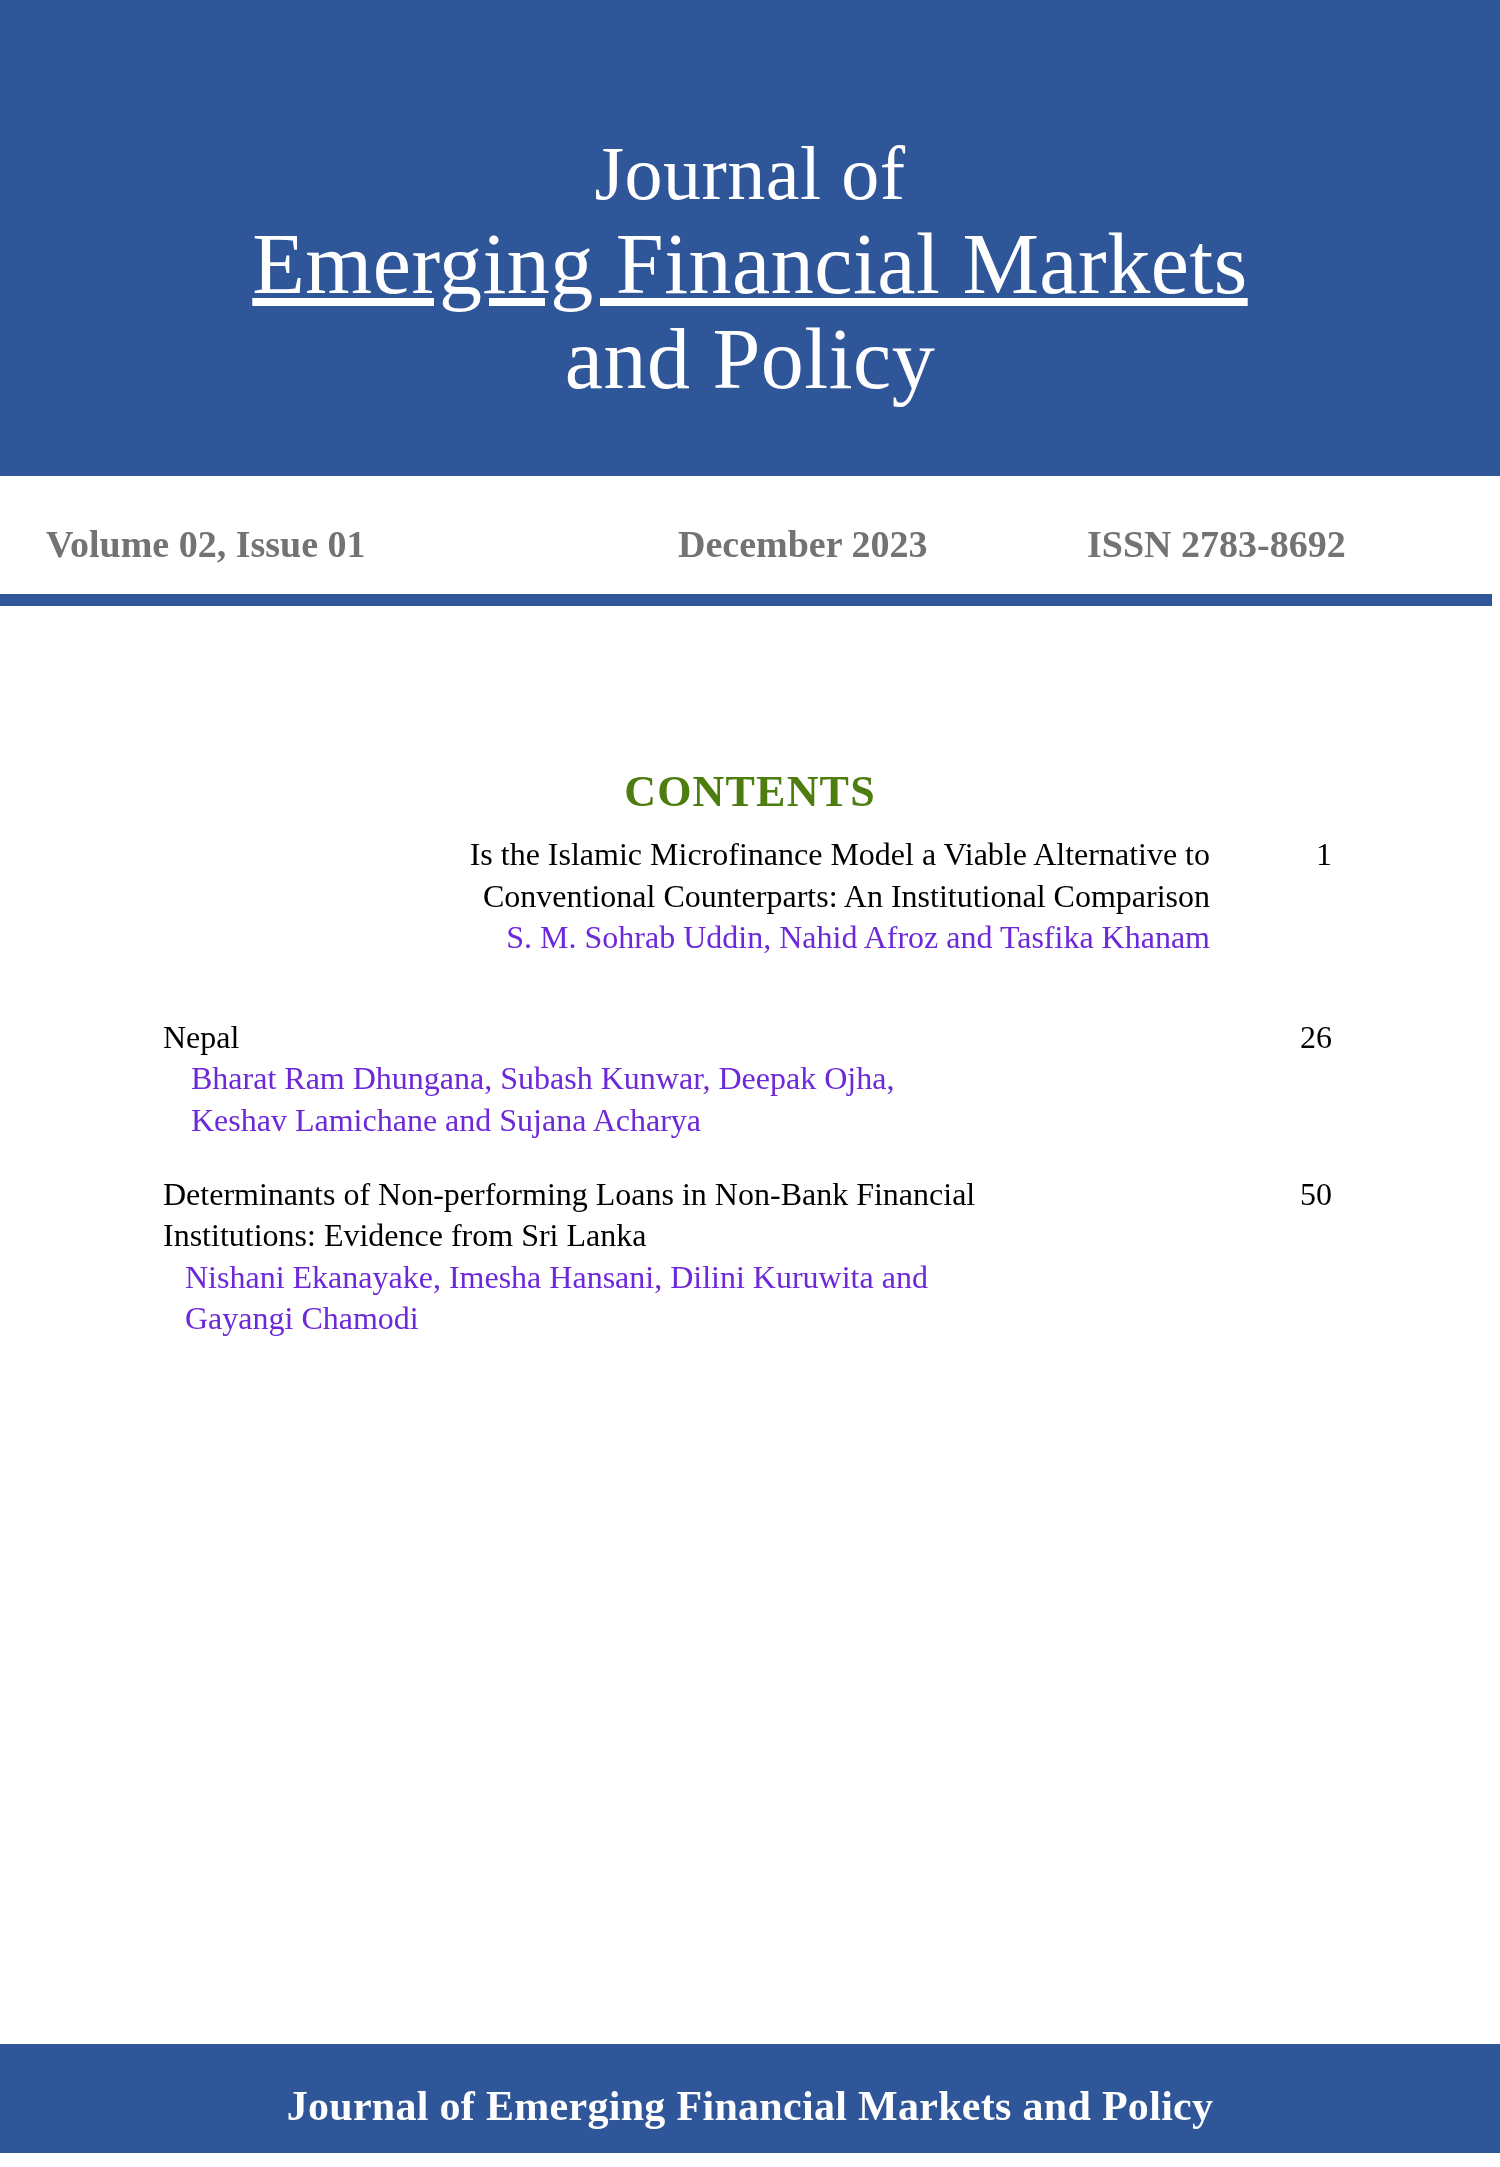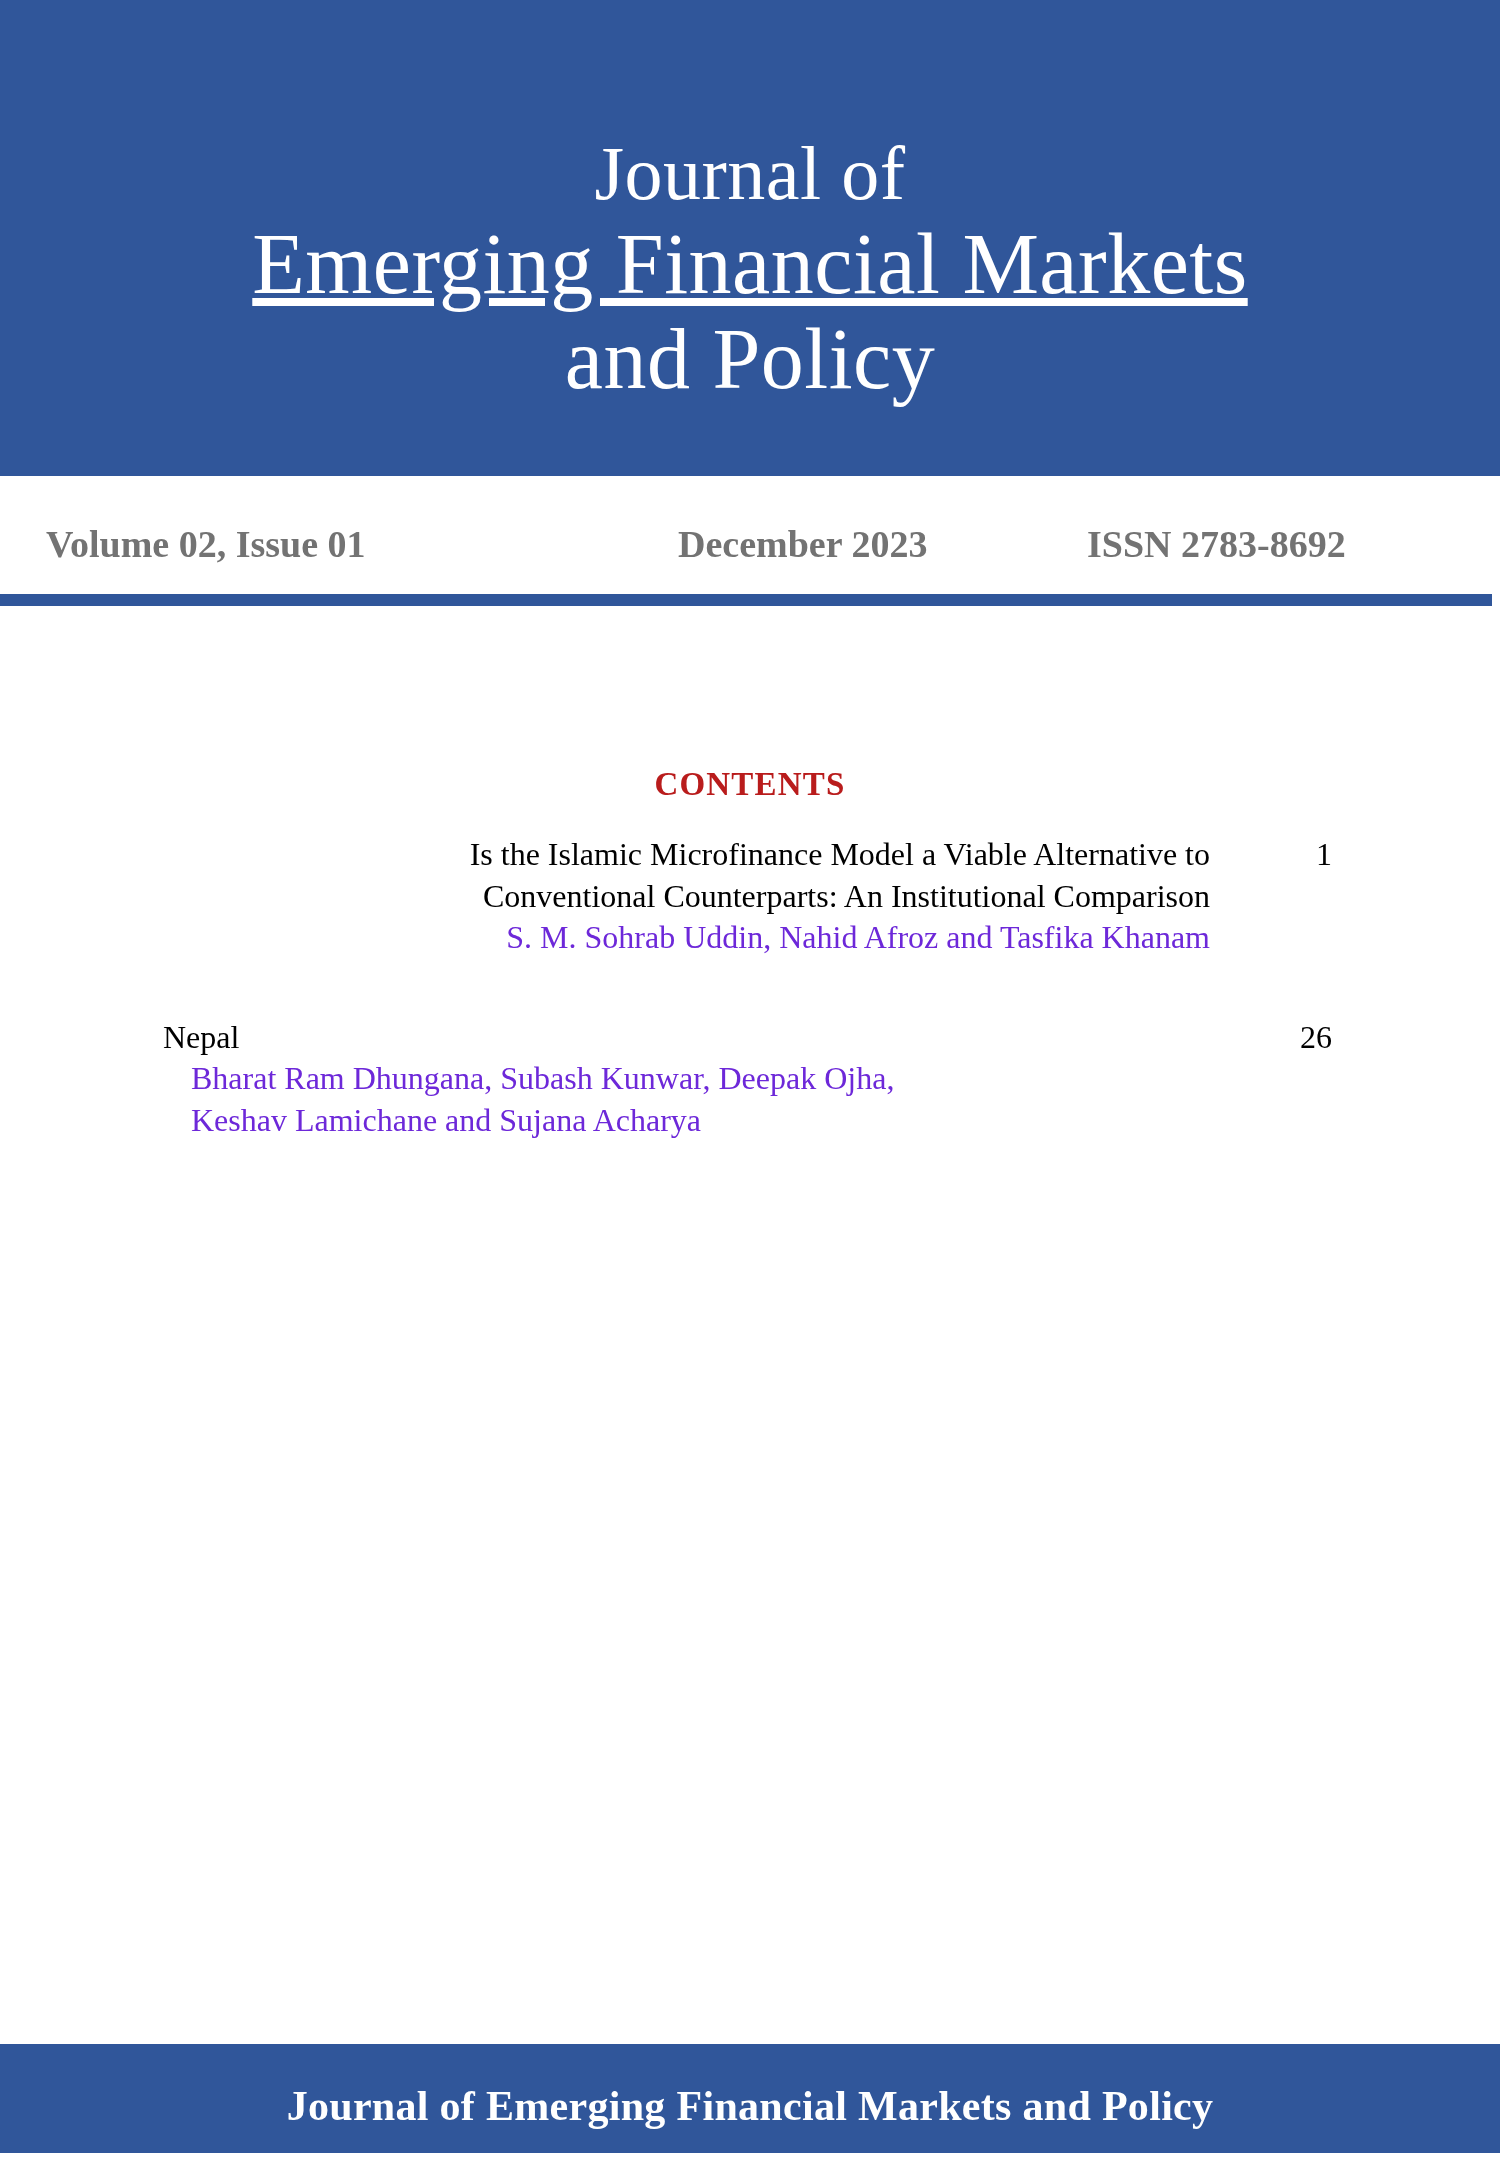--- a/index.html
+++ b/index.html
@@ -91,23 +91,23 @@
   }
 
   .contents-heading {
     position: absolute;
     left: 0;
     top: 160px;
     width: 1500px;
     text-align: center;
     font-family: "Liberation Serif", "DejaVu Serif", serif;
     font-weight: bold;
-    font-size: 33px;
+    font-size: 44px;
     letter-spacing: 1.2px;
-    color: #b91c1c;
+    color: #4d7c0f;
   }
 
   .toc-list {
     position: absolute;
     left: 0;
     top: 228px;
     width: 1500px;
   }
 
   .toc-entry {
@@ -221,19 +221,28 @@
 
     <div class="toc-entry entry-2">
       <div class="toc-entry-body">
         <div class="toc-title-line">Nepal</div>
         <div class="toc-author-line">Bharat Ram Dhungana, Subash Kunwar, Deepak Ojha,</div>
         <div class="toc-author-line">Keshav Lamichane and Sujana Acharya</div>
       </div>
       <div class="toc-page">26</div>
     </div>
 
+    <div class="toc-entry entry-3">
+      <div class="toc-entry-body">
+        <div class="toc-title-line">Determinants of Non-performing Loans in Non-Bank Financial</div>
+        <div class="toc-title-line">Institutions: Evidence from Sri Lanka</div>
+        <div class="toc-author-line">Nishani Ekanayake, Imesha Hansani, Dilini Kuruwita and</div>
+        <div class="toc-author-line">Gayangi Chamodi</div>
+      </div>
+      <div class="toc-page">50</div>
+    </div>
 
   </div>
 </div>
 
 <div class="cover-footer">
   <div class="footer-title">Journal of Emerging Financial Markets and Policy</div>
 </div>
 
 </body></html>

